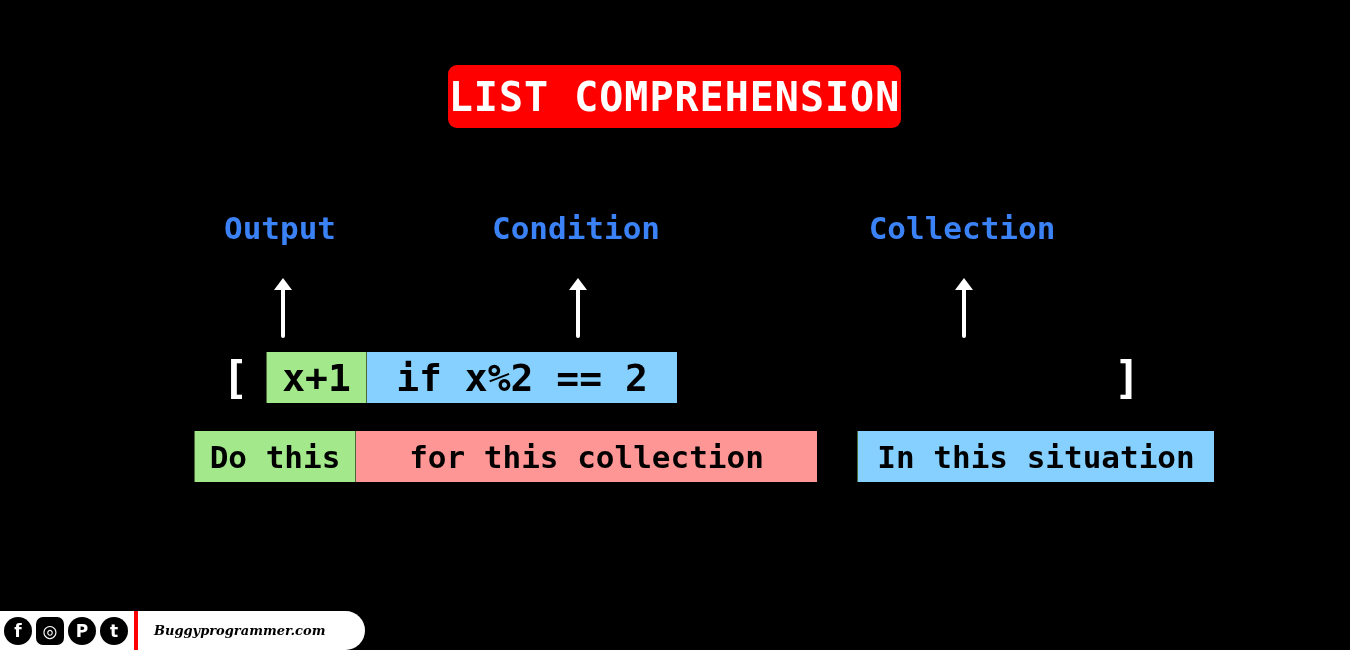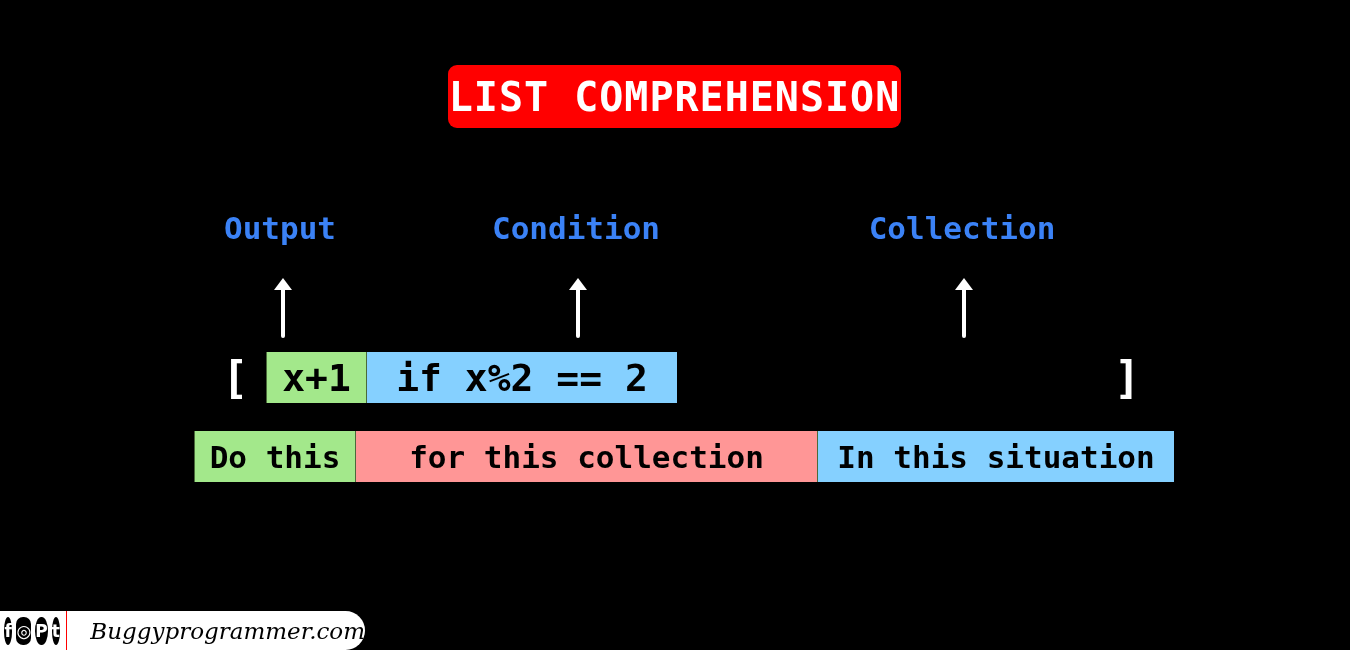--- a/index.html
+++ b/index.html
@@ -21,22 +21,22 @@
   .blue{background:#85d0ff;}
   .bracket{position:absolute;top:352px;color:#fff;font-weight:bold;font-size:44px;height:51px;
            display:flex;align-items:center;}
   .footer{position:absolute;left:0;top:611px;width:365px;height:39px;background:#fff;
           border-radius:0 20px 20px 0;display:flex;align-items:center;}
   .social{width:28px;height:28px;margin-left:4px;border-radius:50%;background:#000;color:#fff;
           display:flex;align-items:center;justify-content:center;font-size:17px;font-weight:bold;
           font-family:"DejaVu Sans",sans-serif;}
   .social.sq{border-radius:7px;}
   .divider{width:4px;height:39px;background:#ff0000;margin-left:6px;}
-  .site{margin-left:23px;font-family:"DejaVu Serif",serif;font-style:italic;font-weight:normal;
-        font-size:23px;color:#000;}
+  .site{margin-left:16px;font-family:"DejaVu Serif",serif;font-style:italic;font-weight:bold;
+        font-size:13px;color:#000;}
 </style>
 </head>
 <body>
 
 <div class="title">LIST COMPREHENSION</div>
 
 <div class="label" style="left:280px;">Output</div>
 <div class="label" style="left:576px;">Condition</div>
 <div class="label" style="left:962px;">Collection</div>
 
@@ -56,21 +56,21 @@
 <div class="bracket" style="left:222px;">[</div>
 <div class="row code" style="left:244px;top:352px;margin-left:22px;">
   <div class="seg green" style="width:100px;">x+1</div>
   <div class="seg blue" style="width:311px;">if x%2 == 2</div>
 </div>
 <div class="bracket" style="left:1114px;">]</div>
 
 <div class="row desc" style="left:194px;top:431px;">
   <div class="seg green" style="width:161px;">Do this</div>
   <div class="seg red" style="width:462px;">for this collection</div>
-  <div class="seg blue" style="width:357px;">In this situation</div>
+  <div class="seg blue" style="width:357px;margin-left:40px;">In this situation</div>
 </div>
 
 <div class="footer">
   <div class="social">f</div>
   <div class="social sq">◎</div>
   <div class="social">P</div>
   <div class="social">t</div>
   <div class="divider"></div>
   <div class="site">Buggyprogrammer.com</div>
 </div>

